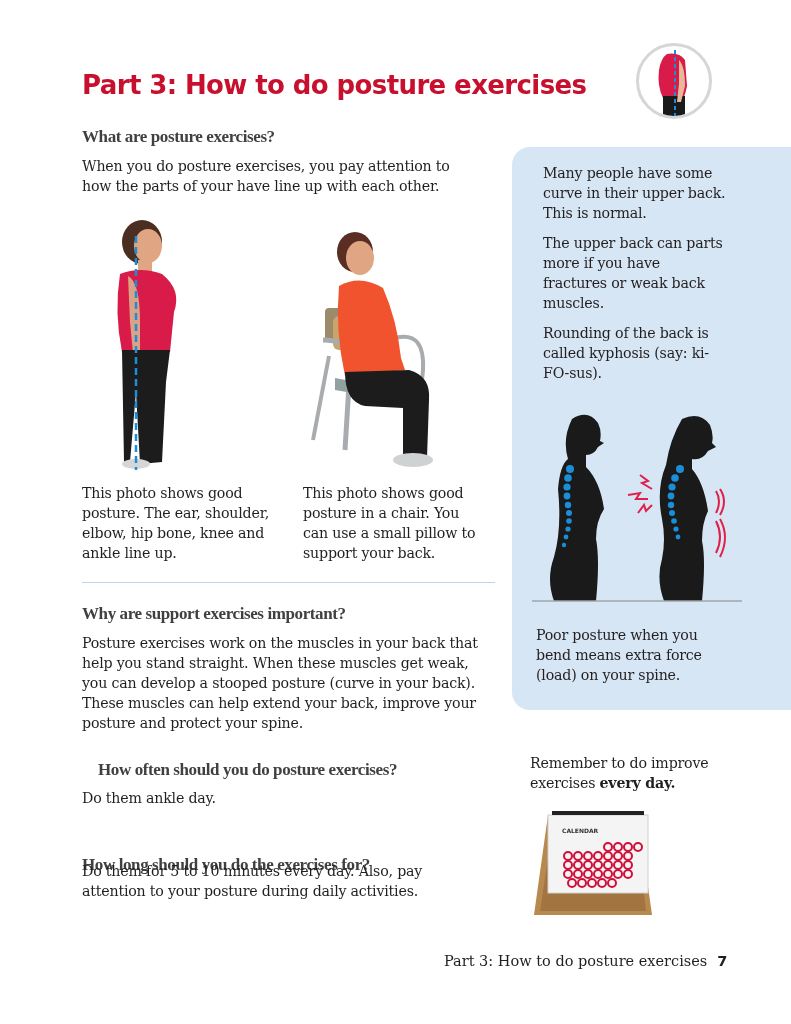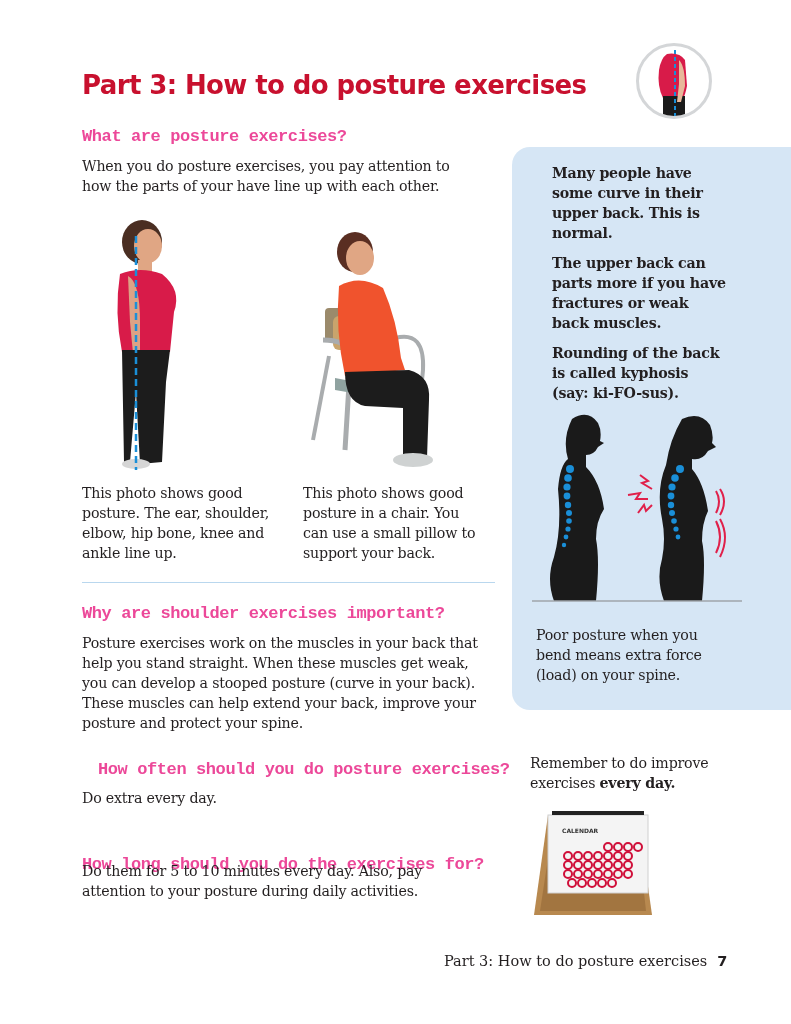--- a/index.html
+++ b/index.html
@@ -1,28 +1,28 @@
 <!DOCTYPE html>
 <html><head>
 <meta charset="utf-8">
 <style>
   html, body { margin: 0; padding: 0; background: #ffffff; }
   body { width: 791px; height: 1024px; position: relative; overflow: hidden;
          font-family: "DejaVu Serif", "Liberation Serif", serif; color: #231f20; }
   .abs { position: absolute; }
   .title { left: 82px; top: 70px; font-family: "DejaVu Sans", "Liberation Sans", sans-serif;
            font-weight: bold; font-size: 26px; color: #c8102e; letter-spacing: -0.6px; white-space: nowrap; }
-  .h2 { font-family: Liberation Mono, monospace; font-weight: bold;
-        font-size: 17px; color: #ec4899; letter-spacing: -0.4px; white-space: nowrap; }
+  .h2 { font-family: Liberation Serif, serif; font-weight: bold;
+        font-size: 17px; color: #404040; letter-spacing: -0.4px; white-space: nowrap; }
   .body { font-size: 14.2px; line-height: 20px; letter-spacing: -0.2px; }
   .thumb { left: 636px; top: 43px; width: 70px; height: 70px; border-radius: 50%;
            border: 3px solid #d4d6d8; background: #fff; overflow: hidden; }
   .sidebar { left: 512px; top: 147px; width: 279px; height: 563px; background: #d6e6f5;
              border-radius: 18px 0 0 18px; }
-  .sidebar p { margin: 0 0 10px 16px; font-weight: bold; }
+  .sidebar p { margin: 0 0 10px 7px; }
   .divider { left: 82px; top: 582px; width: 413px; height: 1px; background: #b9d7ee; }
   .footer { left: 444px; top: 953px; font-size: 14.5px; white-space: nowrap; }
   .footer b { font-family: "DejaVu Sans", "Liberation Sans", sans-serif; margin-left: 10px; }
 </style>
 </head>
 <body>
 
 <h1 class="abs title" style="margin:0;">Part 3: How to do posture exercises</h1>
 
 <div class="abs thumb">
@@ -114,25 +114,25 @@
           <path d="M188 80 Q196 92 188 106"></path>
         <path d="M184 112 Q192 128 184 144"></path>
           <path d="M188 110 Q198 128 188 148"></path>
       </g>
       <line x1="0" y1="192" x2="210" y2="192" stroke="#9fa5aa" stroke-width="1.5"></line>
     </svg>
   </div>
   <div class="abs body" style="left:24px; top:478px; width:200px;">Poor posture when you bend means extra force (load) on your spine.</div>
 </div>
 
-<div class="abs h2" style="left:82px; top:604px;">Why are shoulder exercises important?</div>
+<div class="abs h2" style="left:82px; top:604px;">Why are support exercises important?</div>
 <div class="abs body" style="left:82px; top:633px; width:400px;">Posture exercises work on the muscles in your back that help you stand straight. When these muscles get weak, you can develop a stooped posture (curve in your back). These muscles can help extend your back, improve your posture and protect your spine.</div>
 
 <div class="abs h2" style="left:98px; top:760px;">How often should you do posture exercises?</div>
-<div class="abs body" style="left:82px; top:788px; width:400px;">Do extra every day.</div>
+<div class="abs body" style="left:82px; top:788px; width:400px;">Do them ankle day.</div>
 
 <div class="abs h2" style="left:82px; top:833px;margin-top:22px;">How long should you do the exercises for?</div>
 <div class="abs body" style="left:82px; top:861px; width:380px;">Do them for 5 to 10 minutes every day. Also, pay attention to your posture during daily activities.</div>
 
 <div class="abs body" style="left:530px; top:753px; width:200px;">
   <span>Remember to do improve exercises </span><b>every day.</b>
 </div>
 <div class="abs" style="left:528px; top:805px; width:130px; height:115px;">
   <svg width="130" height="115" viewBox="0 0 130 115">
     <path d="M6 110 L20 10 L110 10 L124 110 Z" fill="#b8894f"></path>

